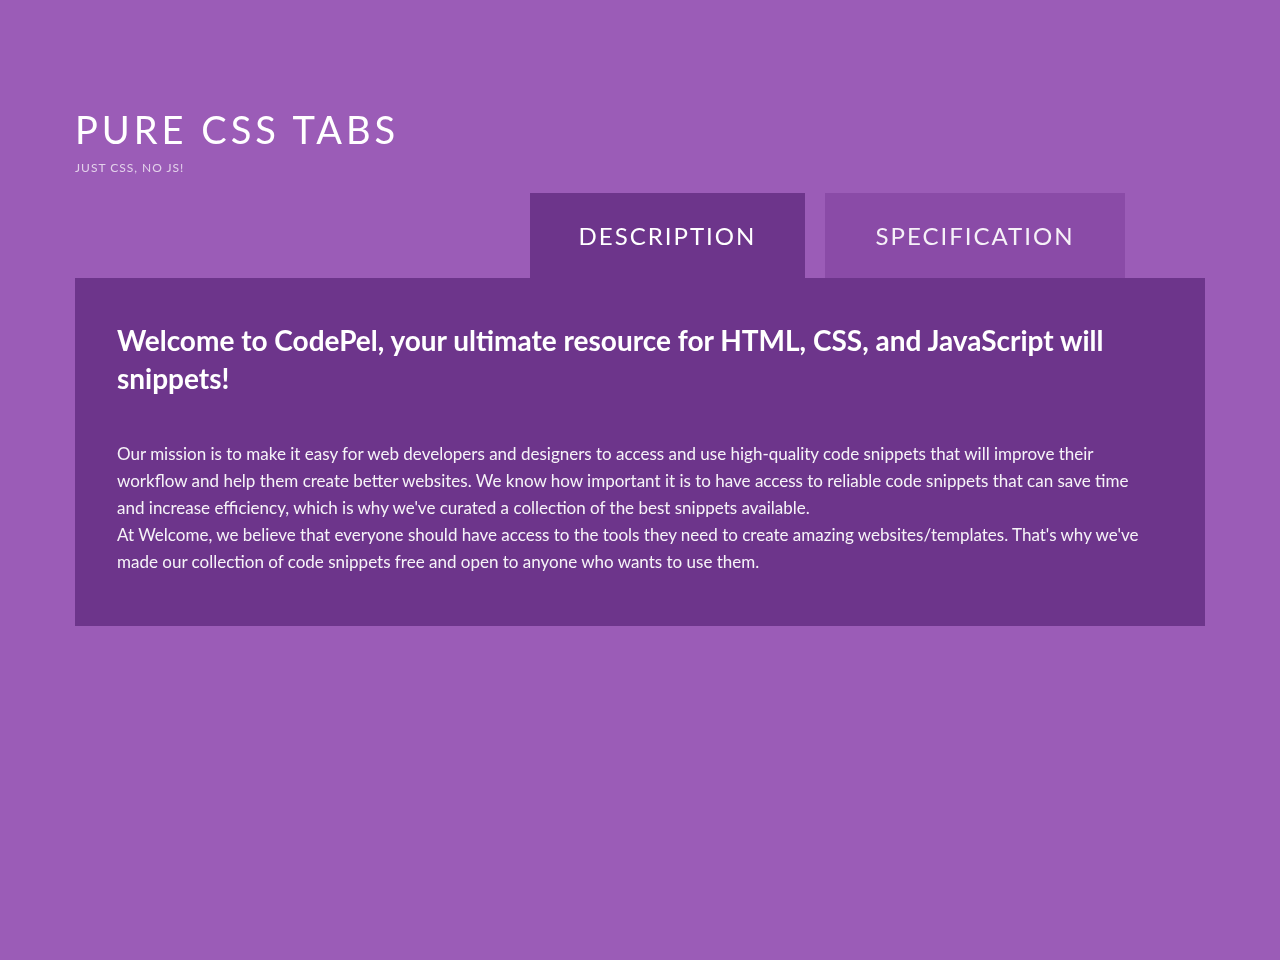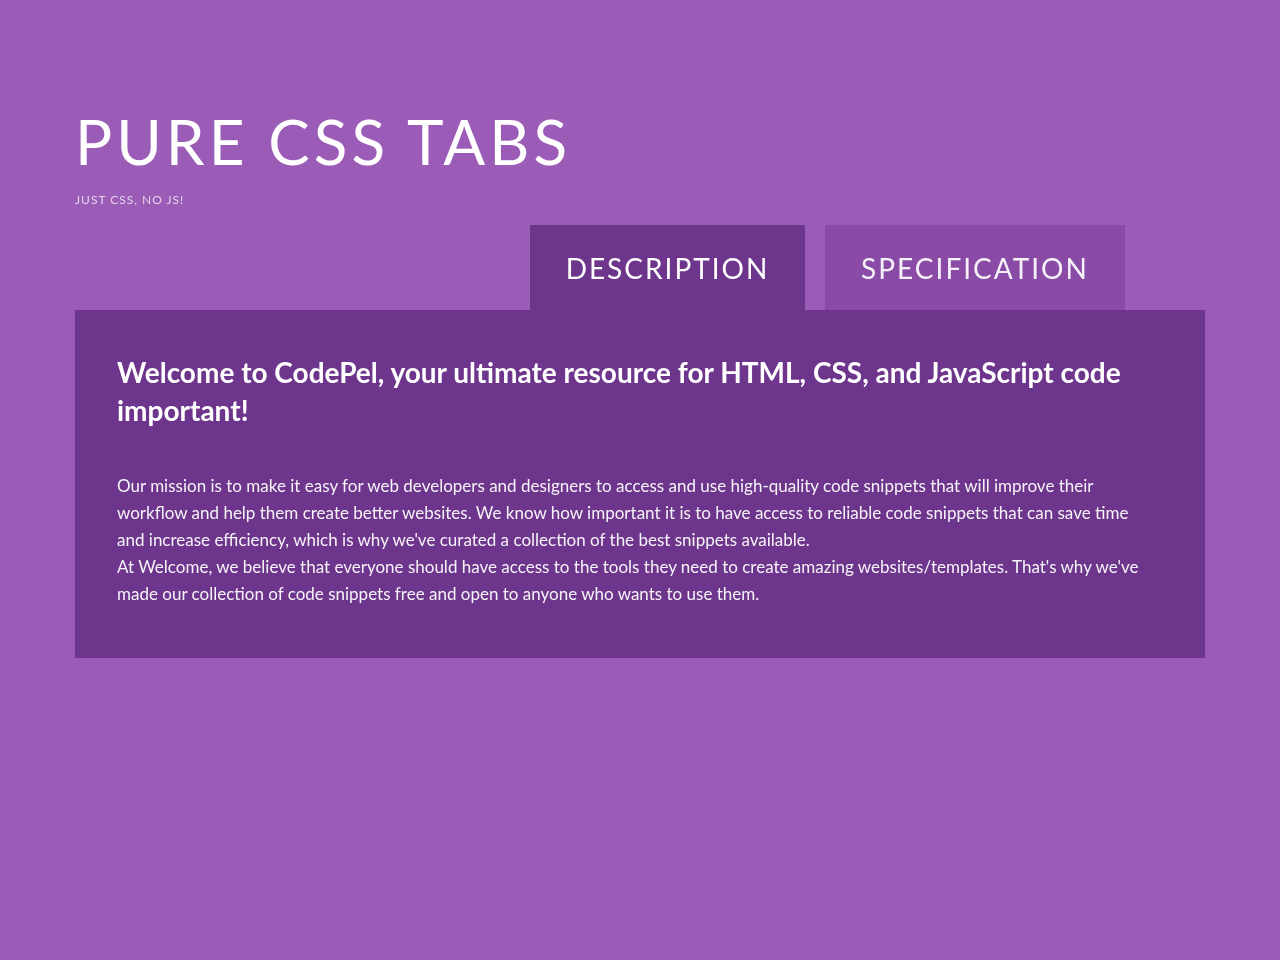--- a/index.html
+++ b/index.html
@@ -12,25 +12,25 @@
       height: 960px;
       background-color: #9b5cb7;
       font-family: 'Segoe UI', 'Lato', -apple-system, BlinkMacSystemFont, sans-serif;
       color: #ffffff;
       overflow: hidden;
     }
     .container {
       padding: 110px 75px 0 75px;
     }
     .title {
-      font-size: 62px;
+      font-size: 38px;
       font-weight: 400;
       letter-spacing: 4px;
       line-height: 1;
-      margin-bottom: 20px;
+      margin-bottom: 12px;
     }
     .subtitle {
       font-size: 12px;
       font-weight: 400;
       letter-spacing: 1px;
       color: rgba(255, 255, 255, 0.72);
       margin-bottom: 18px;
     }
     .tabs-wrapper {
       position: relative;
@@ -40,21 +40,21 @@
       justify-content: flex-start;
       margin-left: 455px;
       position: relative;
       z-index: 2;
     }
     .tab {
       height: 85px;
       display: flex;
       align-items: center;
       justify-content: center;
-      font-size: 28px;
+      font-size: 24px;
       font-weight: 400;
       letter-spacing: 2px;
       cursor: pointer;
       user-select: none;
       padding: 0 40px;
     }
     .tab.active {
       background-color: #6d358b;
       color: #ffffff;
       width: 275px;
@@ -91,18 +91,18 @@
   <h1 class="title">PURE CSS TABS</h1>
   <div class="subtitle">JUST CSS, NO JS!</div>
 
   <div class="tabs-wrapper">
     <div class="tabs">
       <div class="tab active">DESCRIPTION</div>
       <div class="tab inactive">SPECIFICATION</div>
     </div>
 
     <div class="panel">
-      <h2>Welcome to CodePel, your ultimate resource for HTML, CSS, and JavaScript code important!</h2>
+      <h2>Welcome to CodePel, your ultimate resource for HTML, CSS, and JavaScript will snippets!</h2>
       <p>Our mission is to make it easy for web developers and designers to access and use high-quality code snippets that will improve their workflow and help them create better websites. We know how important it is to have access to reliable code snippets that can save time and increase efficiency, which is why we've curated a collection of the best snippets available.</p>
       <p>At Welcome, we believe that everyone should have access to the tools they need to create amazing websites/templates. That's why we've made our collection of code snippets free and open to anyone who wants to use them.</p>
     </div>
   </div>
 </div>
 
 </body></html>

